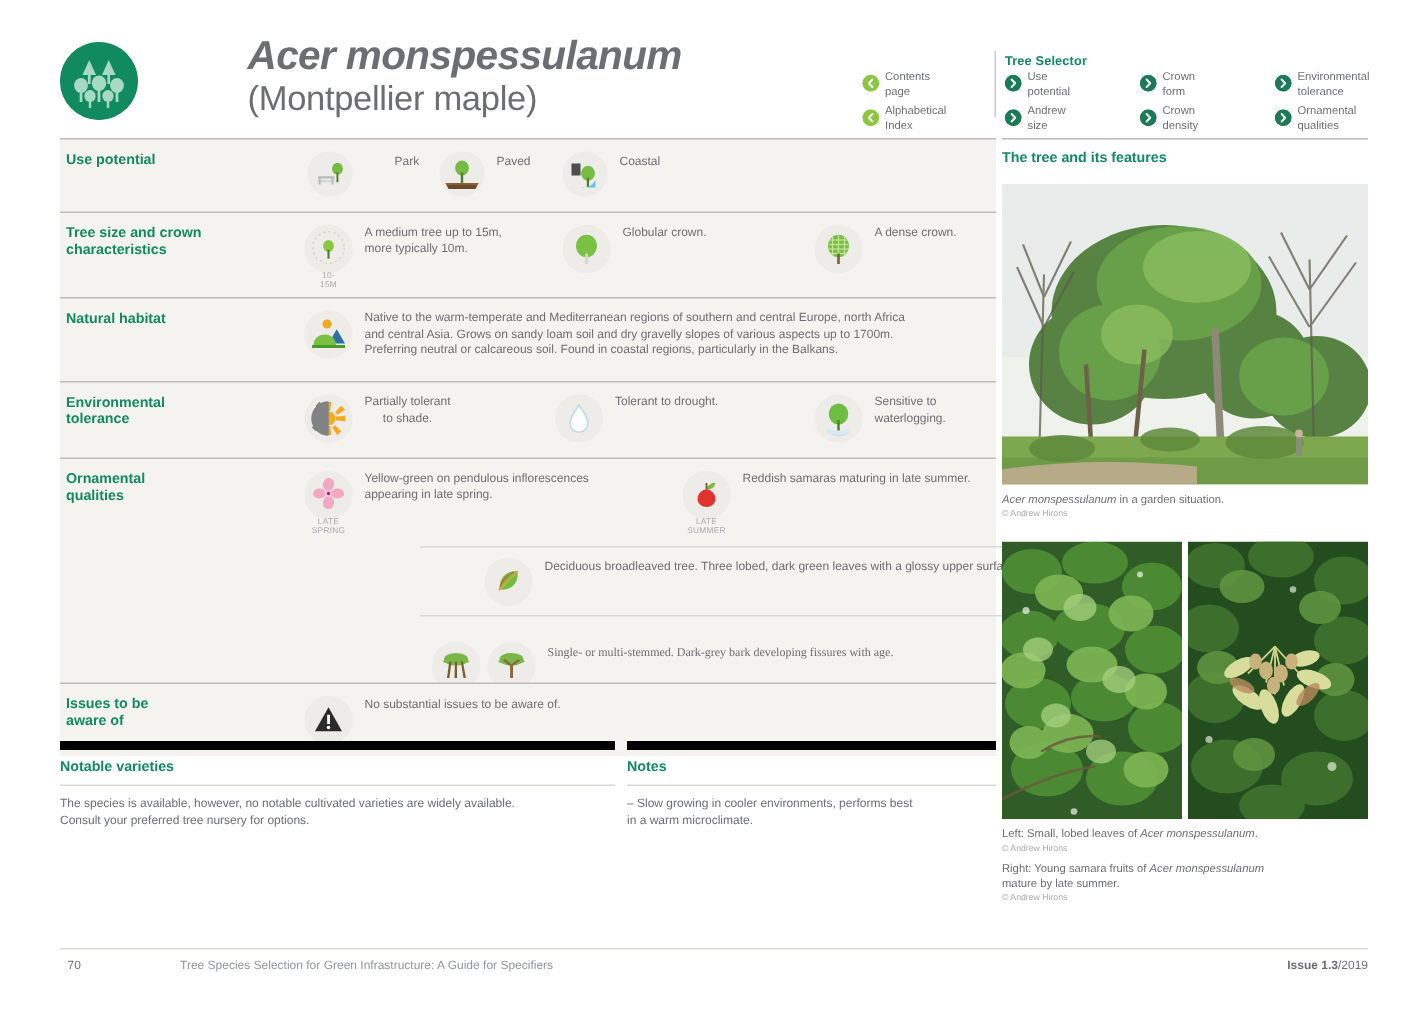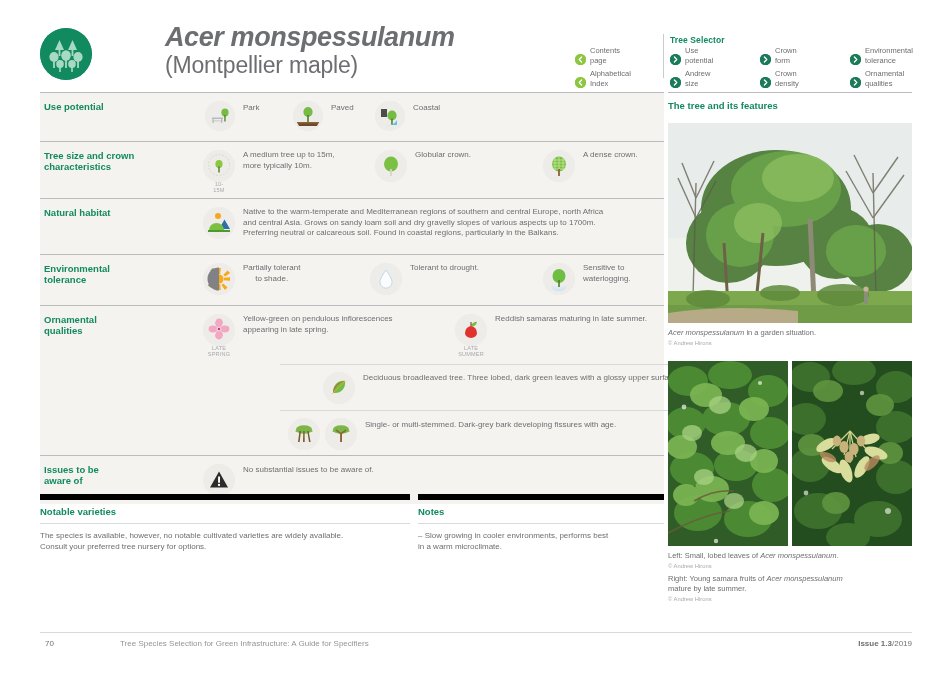--- a/index.html
+++ b/index.html
@@ -33,21 +33,21 @@
   .nav-col{position:absolute;top:0;}
   .nav-col.c0{left:0;}
   .nav-col.c1{left:95px;}
   .nav-col.c2{left:185px;}
   .nav-col.c3{left:275px;}
   .nav-head{
     position:absolute;top:-11px;left:0;font-size:8.5px;font-weight:bold;color:#128a60;
     white-space:nowrap;letter-spacing:0.1px;
   }
   .nav-divider{position:absolute;left:88px;top:-12px;width:1px;height:44px;background:#c9cbcd;}
-  .nav-item{display:flex;align-items:flex-end;margin-bottom:4px;line-height:9.5px;}
+  .nav-item{display:flex;align-items:center;margin-bottom:4px;line-height:9.5px;}
   .nav-dot{
     width:11px;height:11px;border-radius:50%;flex:0 0 11px;margin-right:4px;margin-top:-1px;
     position:relative;
   }
   .nav-dot.back{background:#8dc63f;}
   .nav-dot.fwd{background:#1b7a57;}
   .nav-dot svg{position:absolute;left:0;top:0;}
   .nav-label{color:#6d6e71;white-space:pre-line;font-size:7.5px;}
 
   
@@ -235,21 +235,21 @@
         </div>
       </div>
     </div>
   </div>
 
   <div class="left">
 
     <div class="sec" style="height:48px;">
       <div class="sec-title">Use potential</div>
 
-      <div class="cell" style="left:165px;top:8px;">
+      <div class="cell" style="left:165px;top:8px;gap:20px;">
         <span class="ico">
           <svg width="30" height="30" viewBox="0 0 30 30">
             <circle cx="15" cy="15" r="15" fill="#edece8"></circle>
             <ellipse cx="20" cy="11.5" rx="3.6" ry="4" fill="#76bc43"></ellipse>
             <rect x="19.3" y="14" width="1.3" height="6.5" fill="#4b7f2a"></rect>
             <rect x="7" y="16.5" width="11" height="1.5" fill="#b8bbbd"></rect>
             <rect x="7" y="19" width="11" height="1.5" fill="#d3d5d6"></rect>
             <rect x="7.5" y="17" width="1.3" height="5" fill="#b8bbbd"></rect>
             <rect x="16" y="17" width="1.3" height="5" fill="#b8bbbd"></rect>
           </svg>
@@ -459,21 +459,21 @@
               <path d="M10 21 C 10 12, 16 8, 22 9 C 23 16, 18 22, 10 21 Z" fill="#6fbe44"></path>
               <path d="M10 21 C 12 14, 17 10, 22 9 C 18 9, 10 13, 10 21 Z" fill="#d94f3d"></path>
               <path d="M9.5 21.6 L22.3 8.7" stroke="#e8a33d" stroke-width="1" fill="none"></path>
             </svg>
           </span>
           <span class="ctext" style="margin-top:1px;">Deciduous broadleaved tree. Three lobed, dark green leaves with a glossy upper surface.</span>
         </div>
       </div>
 
       <div class="subrow" style="position:absolute;left:120px;top:104px;width:504px;height:45px;">
-        <div class="cell" style="left:8px;top:7px;">
+        <div class="cell" style="left:8px;top:17px;font-family:Liberation Serif, serif;">
           <span class="ico lg">
             <svg width="32" height="32" viewBox="0 0 32 32">
               <circle cx="16" cy="16" r="16" fill="#edece8"></circle>
               <path d="M7 13 q9 -7 18 0 q-3 2 -9 2 q-6 0 -9 -2 Z" fill="#7ab648"></path>
               <ellipse cx="16" cy="11.5" rx="8" ry="4.2" fill="#7ab648"></ellipse>
               <g fill="#7a5c2e">
                 <path d="M11.5 13 L10 24 h1.6 L13 13 Z"></path>
                 <path d="M15.3 13 L15 24 h1.7 L16.6 13 Z"></path>
                 <path d="M19.2 13 L21 24 h1.6 L20.6 13 Z"></path>
               </g>

